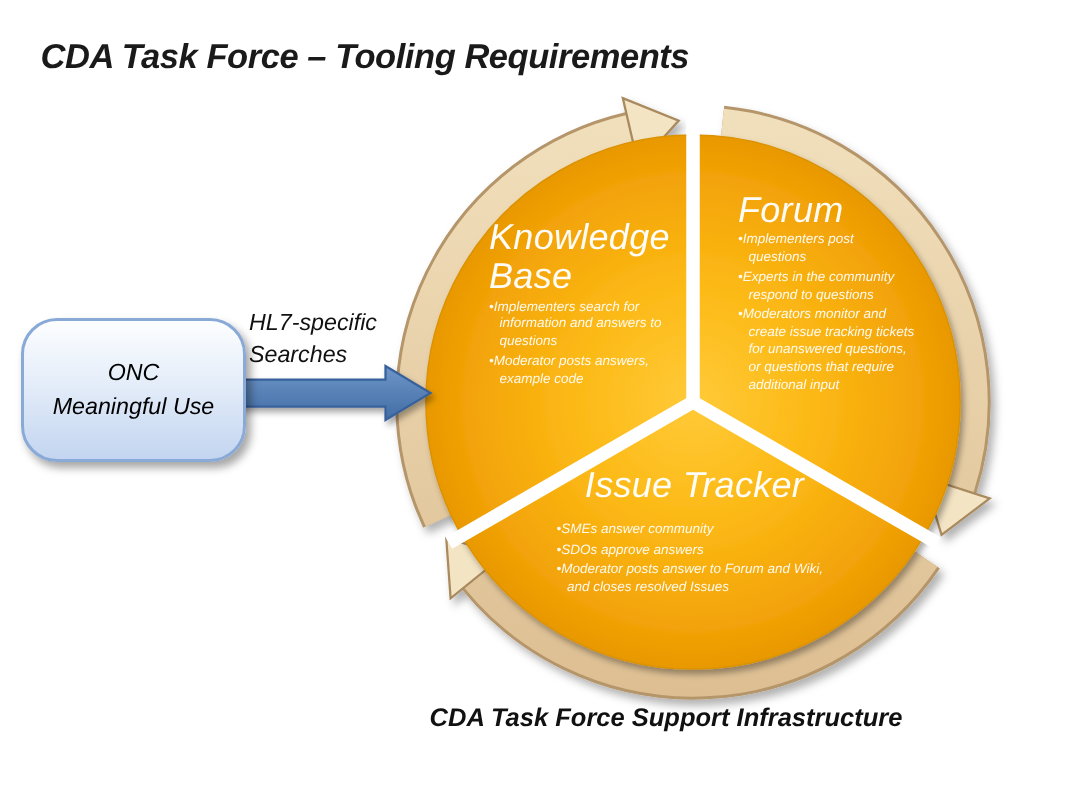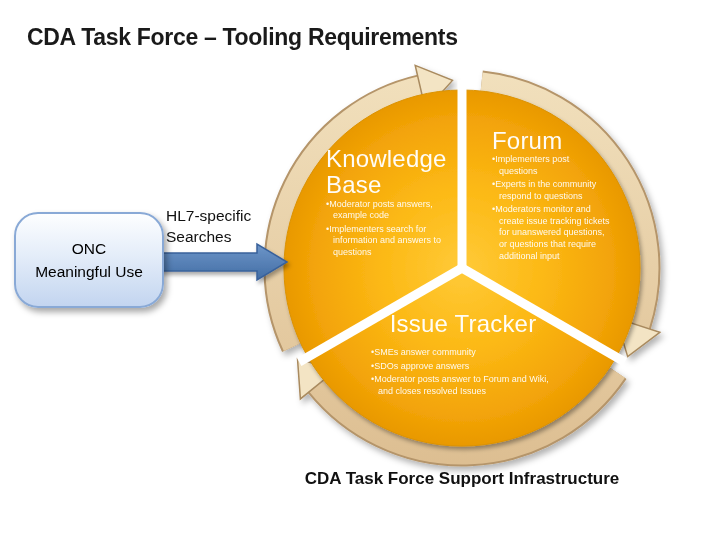--- a/index.html
+++ b/index.html
@@ -1,18 +1,19 @@
 <!DOCTYPE html>
 <html><head>
 <meta charset="utf-8">
 <style>
   html,body{margin:0;padding:0;}
   .slide{
     position:relative;width:720px;height:540px;background:#ffffff;overflow:hidden;
     font-family:"Liberation Sans",sans-serif;
+    font-style:italic;
   }
   .title{
     position:absolute;left:27px;top:24px;width:560px;
     font-size:23px;font-weight:bold;color:#1a1a1a;letter-spacing:-0.3px;
   }
   svg.diagram{position:absolute;left:0;top:0;z-index:1;}
   
   .portal-box{
     position:absolute;left:14px;top:212px;width:146px;height:92px;z-index:3;
     border:2px solid #89a9d6;border-radius:24px;
@@ -31,21 +32,21 @@
   .bullets{font-size:9px;line-height:1.28;color:rgba(255,255,255,0.93);}
   .bullet{padding-left:7px;text-indent:-7px;margin-bottom:2px;}
   .bullet::before{content:"\2022";}
   .seg-kb{left:326px;top:146px;width:158px;}
   .seg-kb .bullets{width:122px;}
   .seg-forum{left:492px;top:128px;width:150px;}
   .seg-forum .bullets{width:118px;}
   .seg-it{left:317px;top:311px;width:292px;text-align:center;}
   .seg-it .bullets{margin:10px auto 0 54px;width:192px;text-align:left;}
   .caption{
-    position:absolute;left:462px;top:469px;transform:translateX(-50%);z-index:2;
+    position:absolute;left:444px;top:469px;transform:translateX(-50%);z-index:2;
     white-space:nowrap;font-size:17px;font-weight:bold;color:#111;
   }
 </style>
 </head>
 <body>
 
 <div class="slide">
 
   <div class="title">CDA Task Force – Tooling Requirements</div>
 
@@ -106,22 +107,22 @@
   <div class="portal-box">
     <div>ONC</div>
     <div>Meaningful Use</div>
   </div>
 
   <div class="arrow-label">HL7-specific Searches</div>
 
   <div class="seg seg-kb">
     <div class="seg-title">Knowledge Base</div>
     <div class="bullets">
+      <div class="bullet">Implementers search for information and answers to questions</div>
       <div class="bullet">Moderator posts answers, example code</div>
-      <div class="bullet">Implementers search for information and answers to questions</div>
     </div>
   </div>
 
   <div class="seg seg-forum">
     <div class="seg-title">Forum</div>
     <div class="bullets">
       <div class="bullet">Implementers post questions</div>
       <div class="bullet">Experts in the community respond to questions</div>
       <div class="bullet">Moderators monitor and create issue tracking tickets for unanswered questions, or questions that require additional input</div>
     </div>

